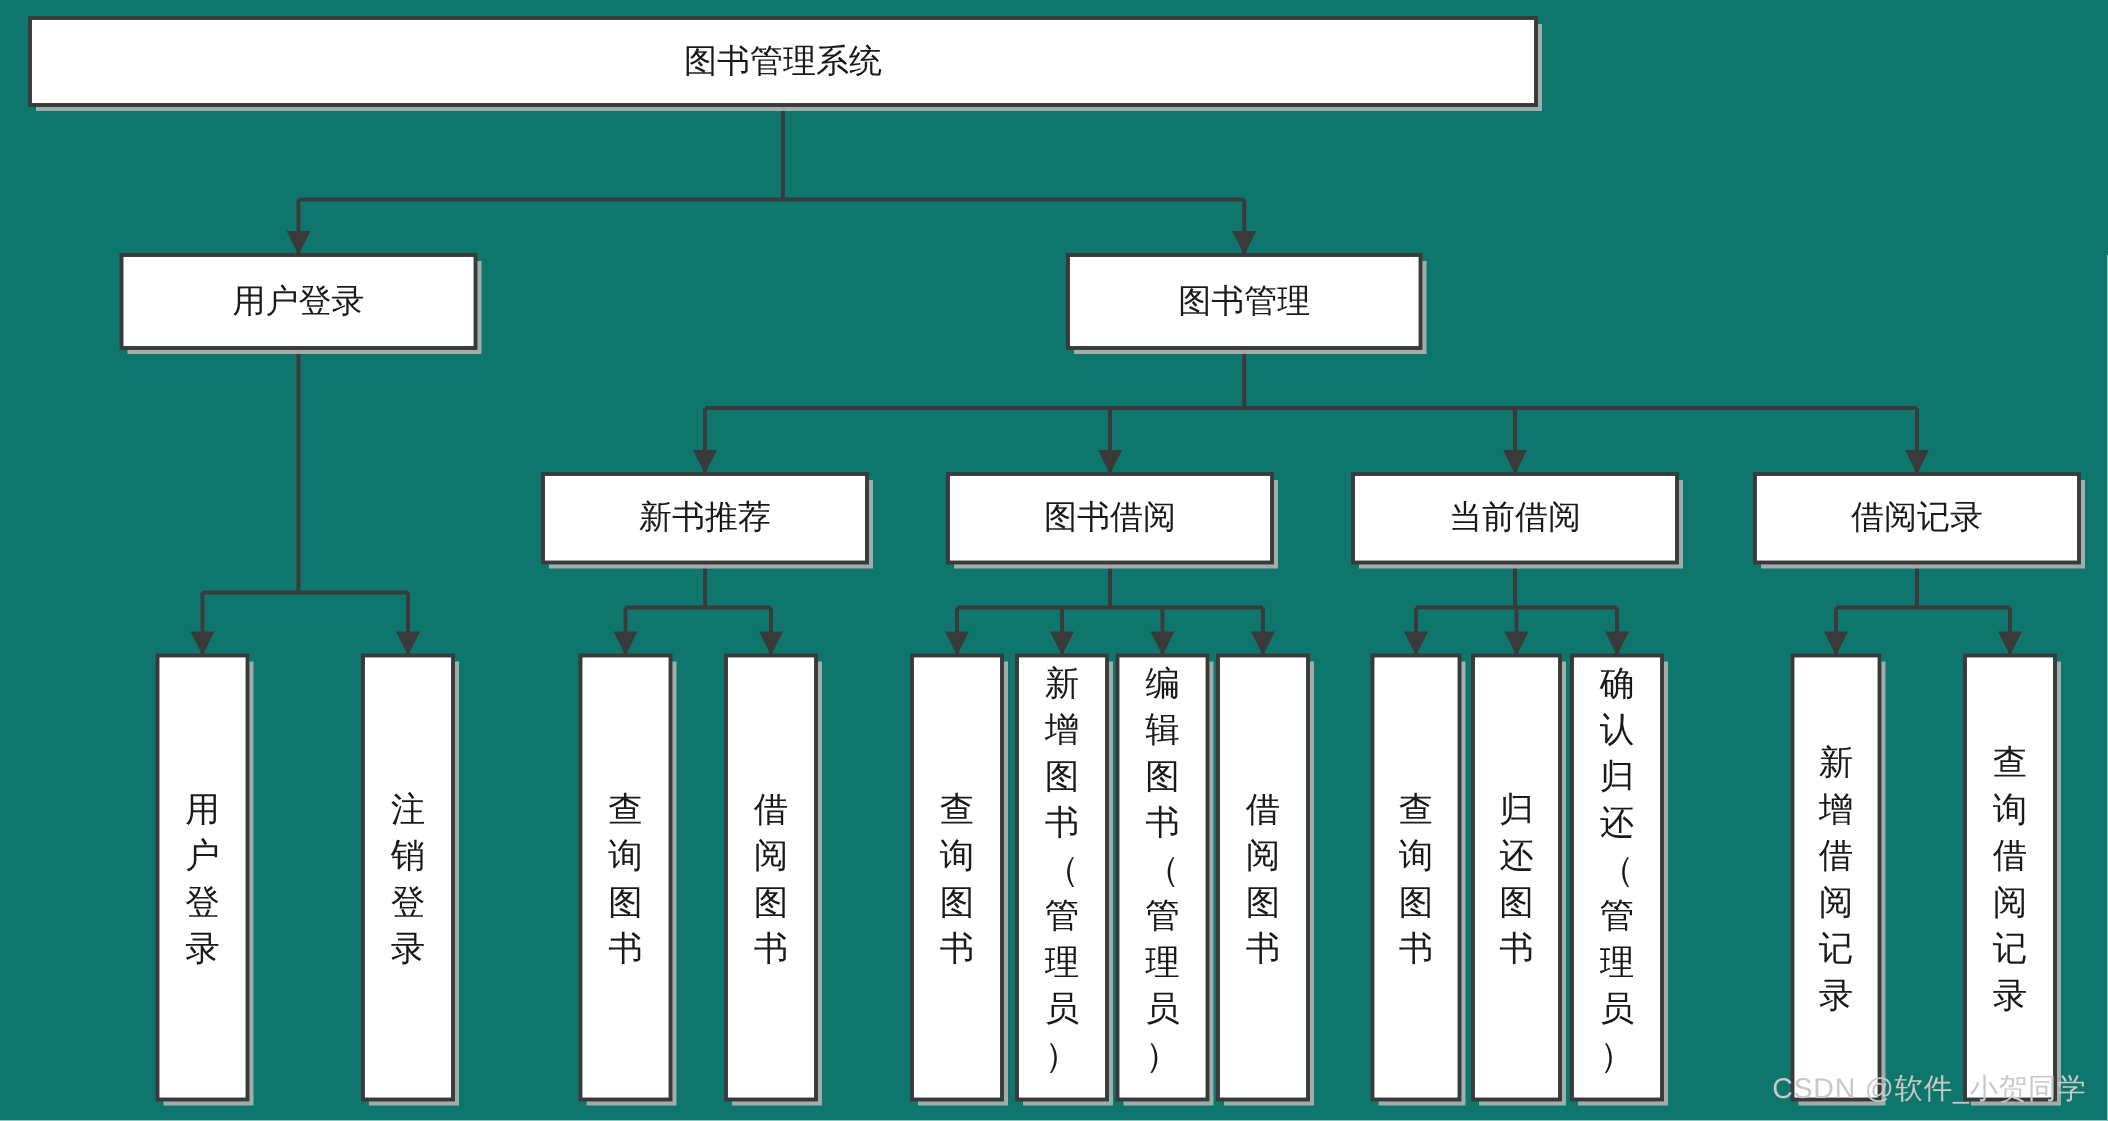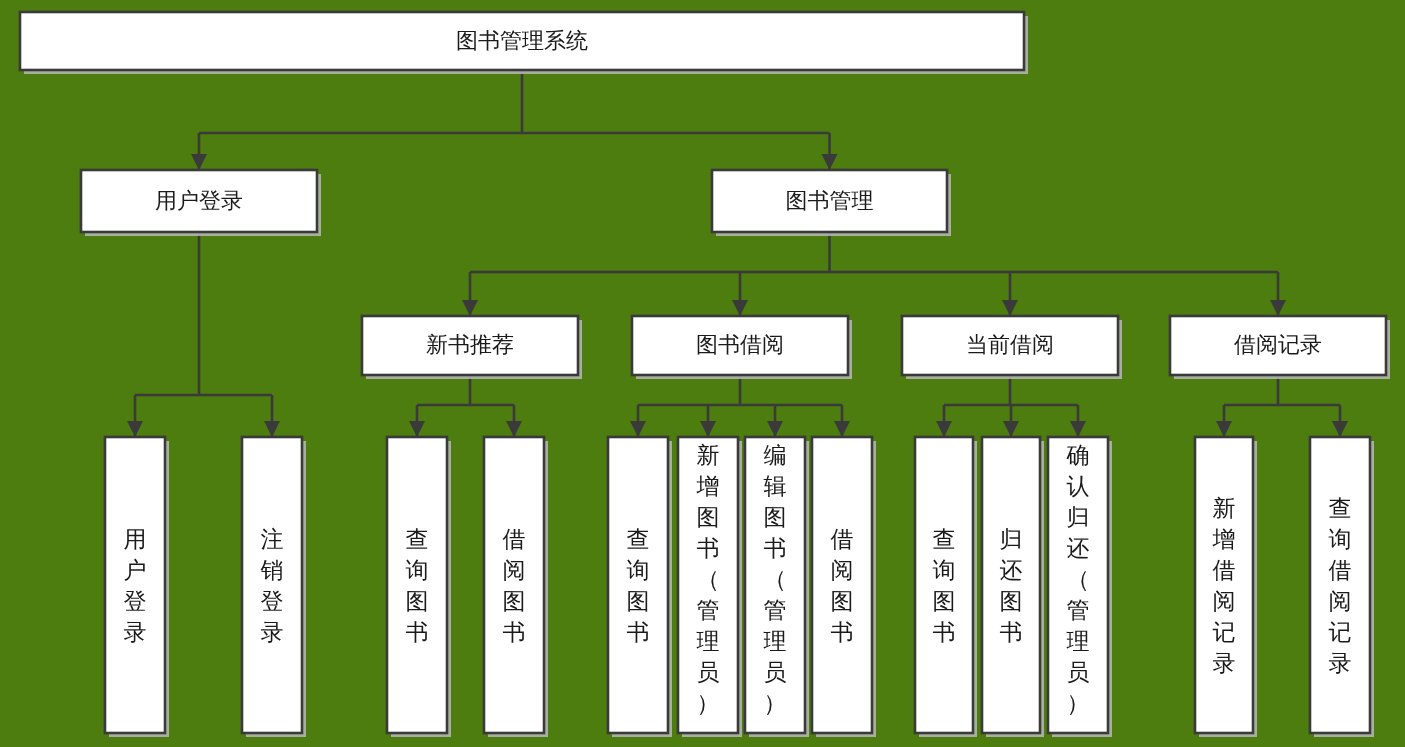--- a/index.html
+++ b/index.html
@@ -8,21 +8,21 @@
     padding: 0;
     background: #ffffff;
   }
   body {
     font-family: "Liberation Sans", "DejaVu Sans", sans-serif;
   }
   #diagram-root {
     position: relative;
     width: 1405px;
     height: 747px;
-    background: #4d7c0f;
+    background: #0f766e;
     overflow: hidden;
   }
   svg.diagram-canvas {
     position: absolute;
     left: 0;
     top: 0;
     width: 1405px;
     height: 747px;
     display: block;
   }
@@ -286,13 +286,14 @@
           <text x="1340" y="516" class="node-label-vertical">查</text>
           <text x="1340" y="547" class="node-label-vertical">询</text>
           <text x="1340" y="578" class="node-label-vertical">借</text>
           <text x="1340" y="609" class="node-label-vertical">阅</text>
           <text x="1340" y="640" class="node-label-vertical">记</text>
           <text x="1340" y="671" class="node-label-vertical">录</text>
         </g>
       </g>
   </svg>
 
+  <div class="watermark">CSDN @软件_小贺同学</div>
 </div>
 
 </body></html>

